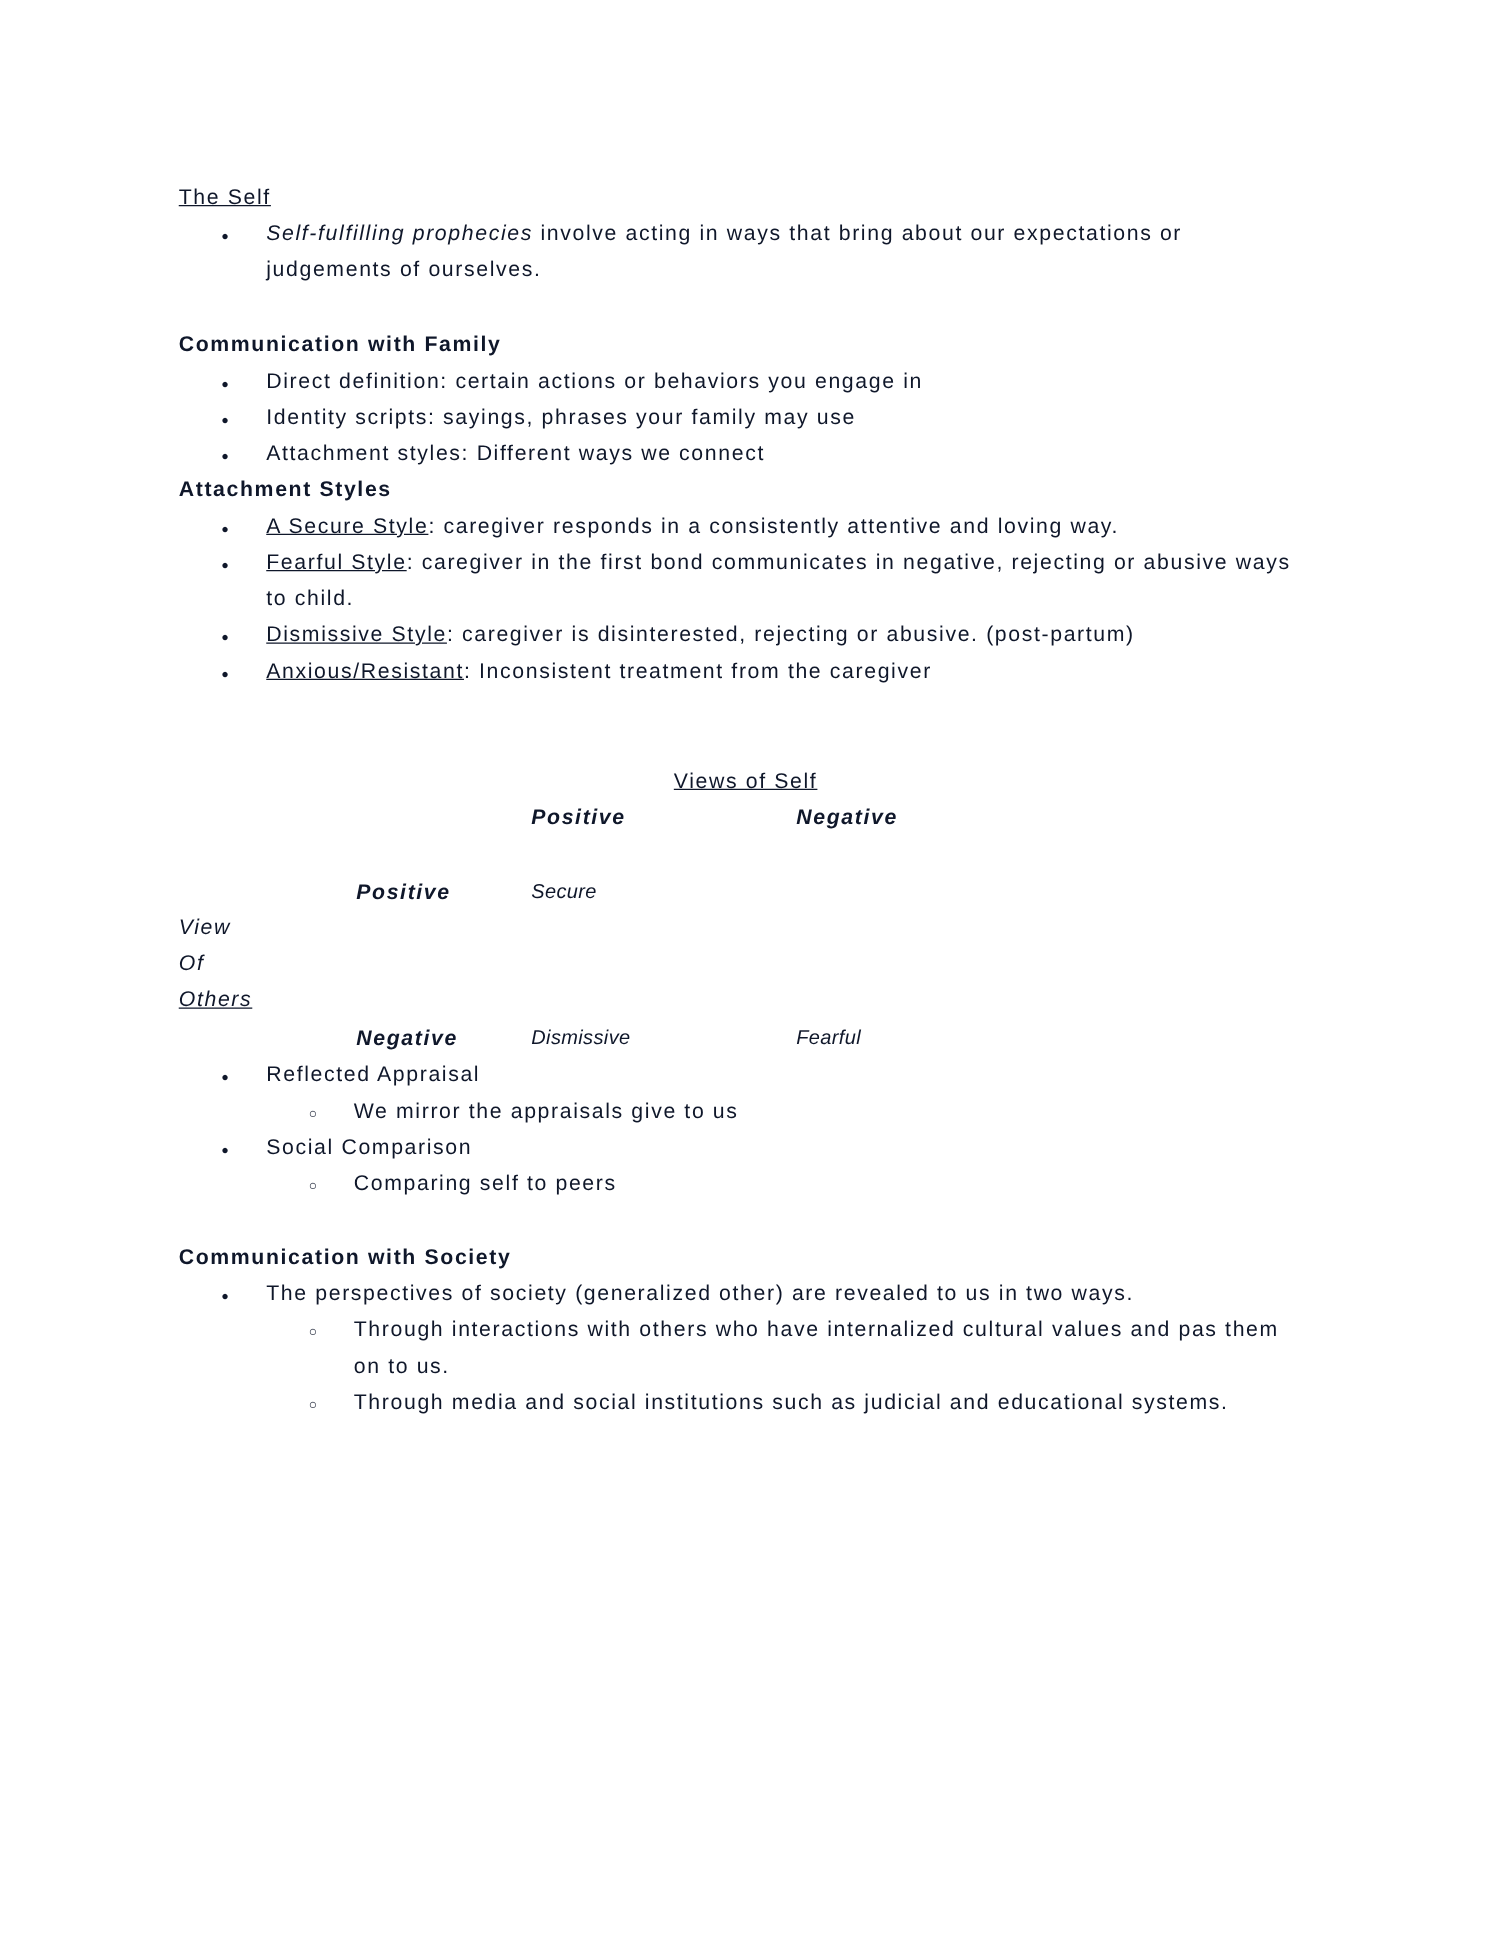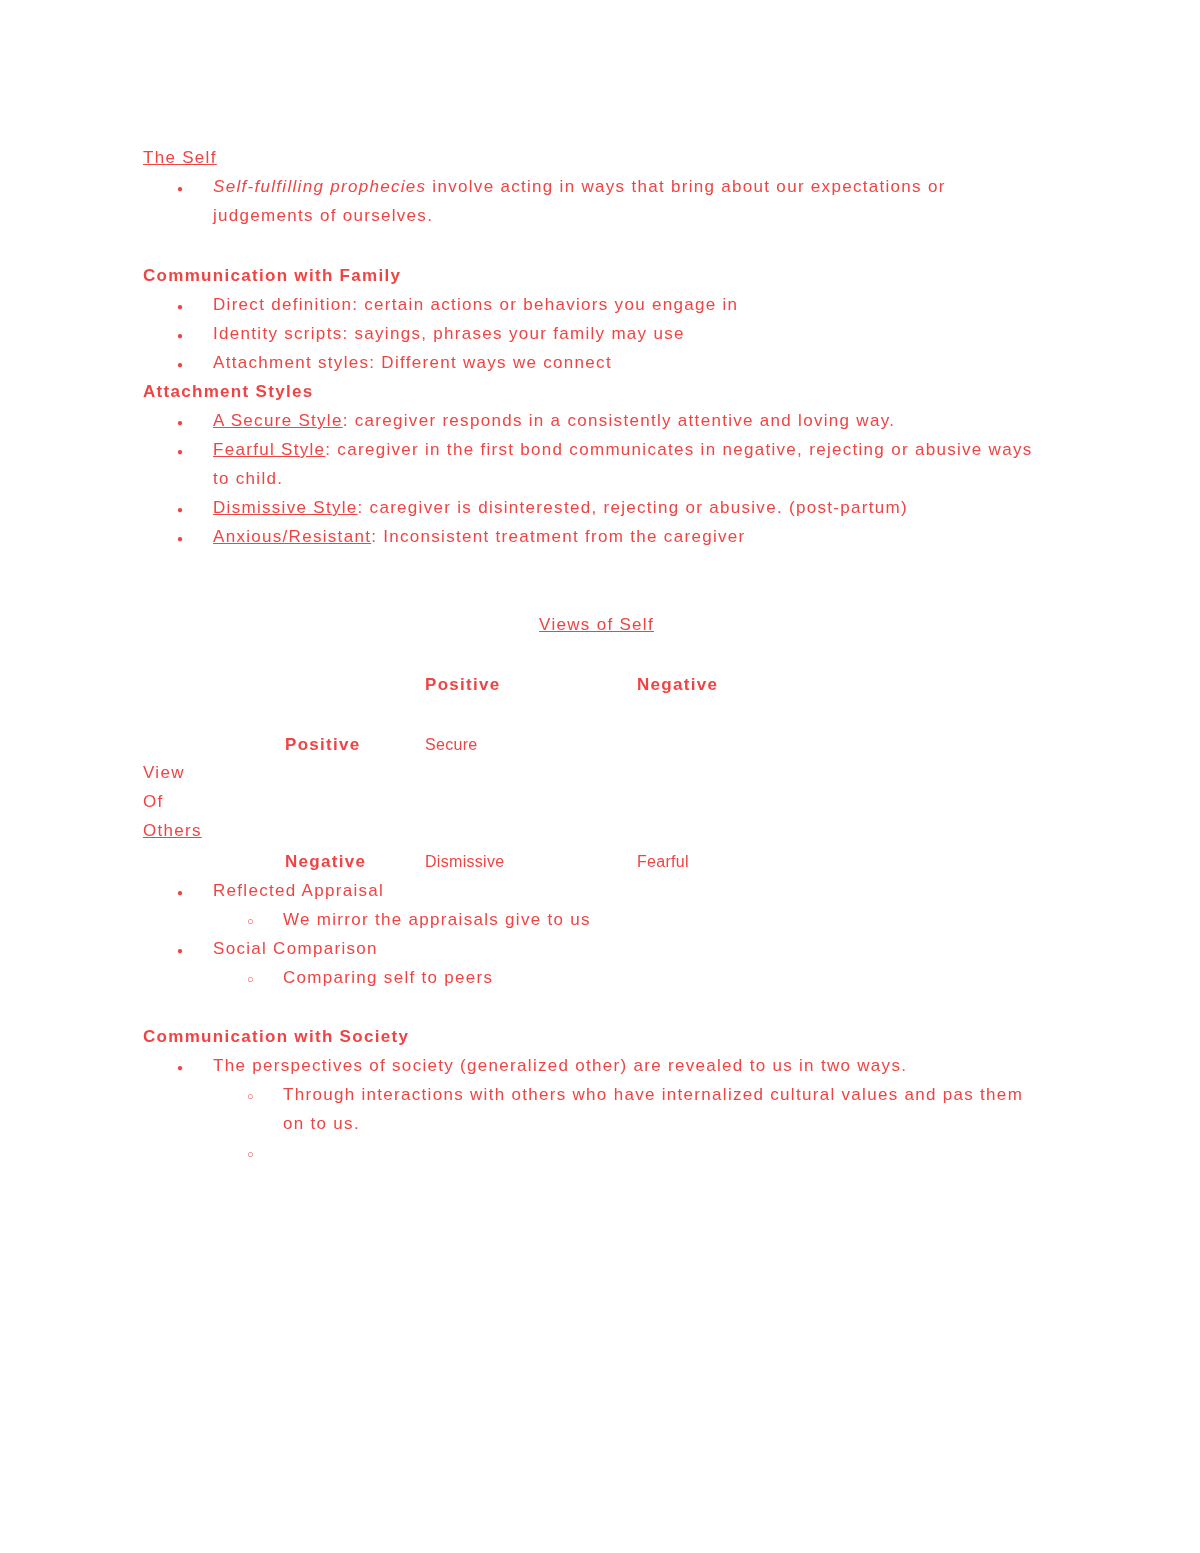--- a/index.html
+++ b/index.html
@@ -3,41 +3,41 @@
 <meta charset="utf-8">
 <style>
   * { margin:0; padding:0; box-sizing:border-box; }
   html,body { background:#fff; }
   body { width:1200px; height:1553px; position:relative; }
   .page {
     position:absolute; inset:0;
     padding:143px 150px 0 143px;
     font-family:"Liberation Sans", sans-serif;
     font-size:17px; line-height:29px; letter-spacing:1.3px;
-    color:#ef4444;
+    color:#0f172a;
   }
   .u { text-decoration:underline; }
   .b { font-weight:bold; }
   .it { font-style:italic; }
   ul { list-style:none; }
   .l1 > li { position:relative; padding-left:70px; }
   .l2 > li { position:relative; padding-left:140px; }
   .dot { position:absolute; left:34px; top:0; }
   .dot::before { content:"●"; font-size:10px; line-height:29px; }
   .l2 .dot { left:104px; }
   .l2 .dot::before { content:"○"; font-size:11px; }
   .mt31 { margin-top:31px; }
   .mt59 { margin-top:59px; }
   .mt30 { margin-top:30px; }
   .views-title { text-align:center; margin-top:59px; }
   .matrix {
     display:grid;
     grid-template-columns:142px 140px 212px 1fr;
     grid-template-rows:60px 117px 29px;
-    margin-top:31px;
+    font-style:italic;
   }
   .m-h1 { grid-column:3; grid-row:1; font-weight:bold; }
   .m-h2 { grid-column:4; grid-row:1; font-weight:bold; }
   .m-axis { grid-column:1; grid-row:2 / span 2; padding-top:28px; }
   .m-r1l { grid-column:2; grid-row:2; font-weight:bold; }
   .m-r1c1 { grid-column:3; grid-row:2; }
   .m-r1c2 { grid-column:4; grid-row:2; }
   .m-r2l { grid-column:2; grid-row:3; font-weight:bold; }
   .m-r2c1 { grid-column:3; grid-row:3; }
   .m-r2c2 { grid-column:4; grid-row:3; }
@@ -146,16 +146,17 @@
       <span>The perspectives of society (generalized other) are revealed to us in two ways.</span>
     </li>
   </ul>
   <ul class="l2">
     <li>
       <span class="dot"></span>
       <span>Through interactions with others who have internalized cultural values and pas them on to us.</span>
     </li>
     <li>
       <span class="dot"></span>
+      <span>Through media and social institutions such as judicial and educational systems.</span>
     </li>
   </ul>
 
 </div>
 
 </body></html>

